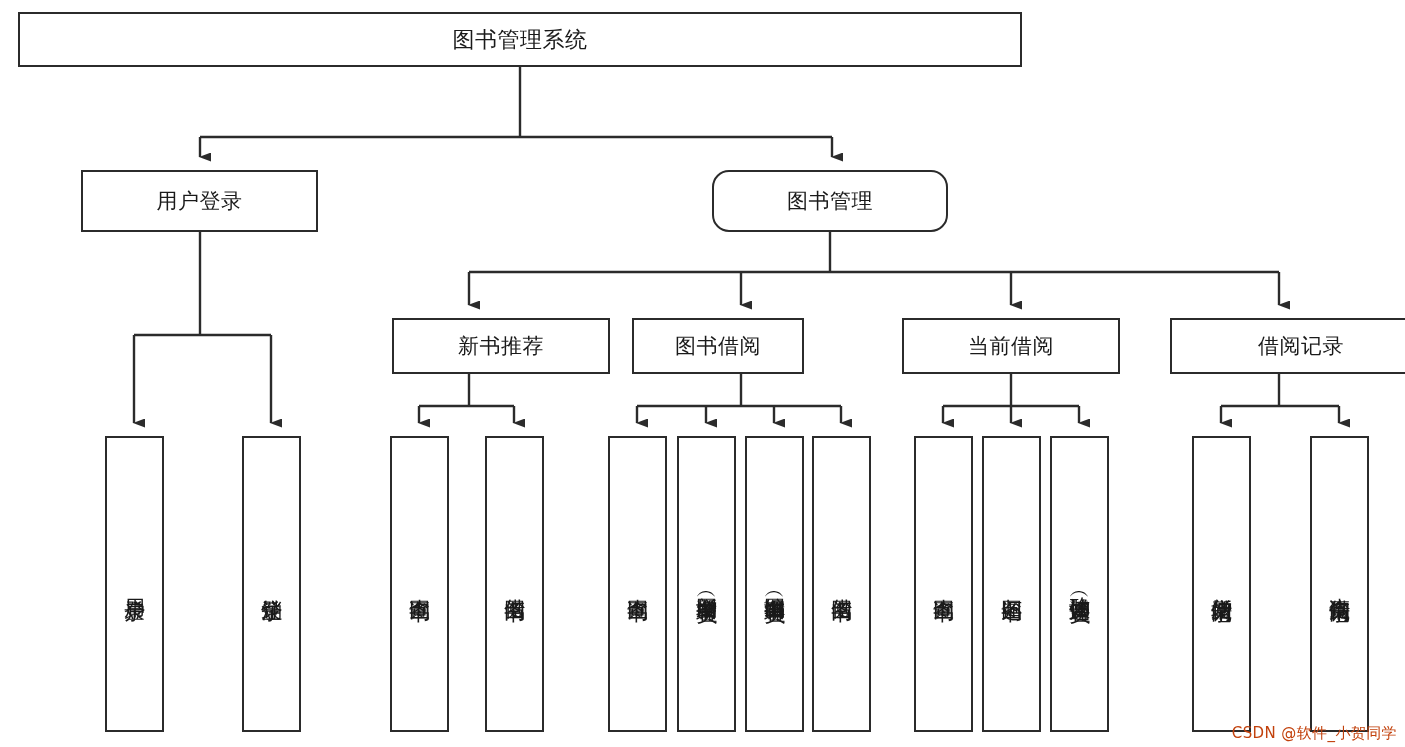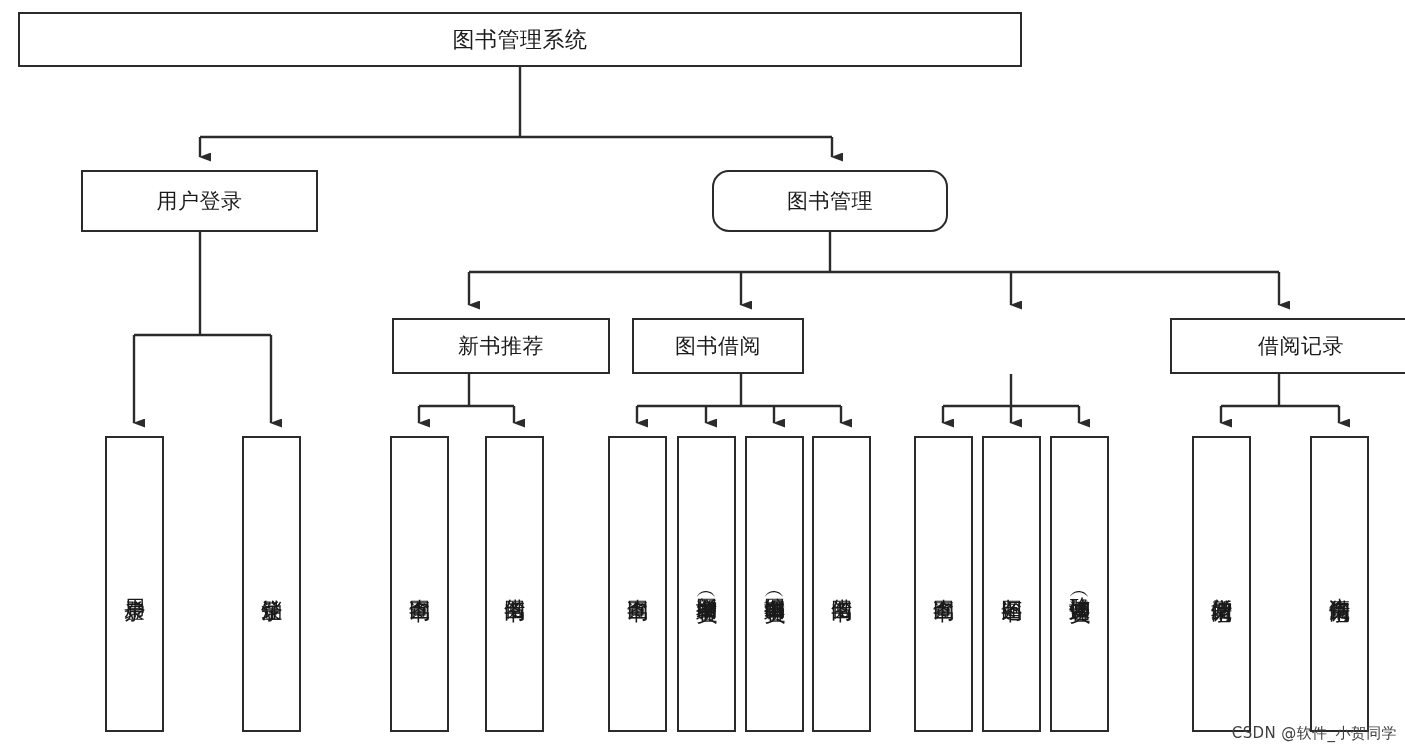--- a/index.html
+++ b/index.html
@@ -59,21 +59,21 @@
     line-height: 1.25;
     letter-spacing: 1px;
     white-space: normal;
     max-height: 280px;
   }
   .watermark {
     position: absolute;
     right: 8px;
     bottom: 4px;
     font-size: 15px;
-    color: #404040;
+    color: #c2410c;
     letter-spacing: 0.4px;
     white-space: nowrap;
     z-index: 5;
   }
 </style>
 </head>
 <body>
 
 <div id="canvas">
 
@@ -137,20 +137,23 @@
   <div class="node horiz" style="left:712px; top:170px; width:236px; height:62px;border-radius:17px;">
     <span class="lbl">图书管理</span>
   </div>
 
   <div class="node horiz" style="left:360px; top:318px; width:218px; height:56px;margin-left:32px;">
     <span class="lbl">新书推荐</span>
   </div>
   <div class="node horiz" style="left:632px; top:318px; width:172px; height:56px;">
     <span class="lbl">图书借阅</span>
   </div>
+  <div class="node horiz" style="left:902px; top:318px; width:218px; height:56px;">
+    <span class="lbl">当前借阅</span>
+  </div>
   <div class="node horiz" style="left:1170px; top:318px; width:262px; height:56px;">
     <span class="lbl">借阅记录</span>
   </div>
 
   <div class="node vert" style="left:105px; top:436px; width:59px; height:296px;">
     <span class="lbl">用户登录</span>
   </div>
   <div class="node vert" style="left:242px; top:436px; width:59px; height:296px;">
     <span class="lbl">注销登录</span>
   </div>

